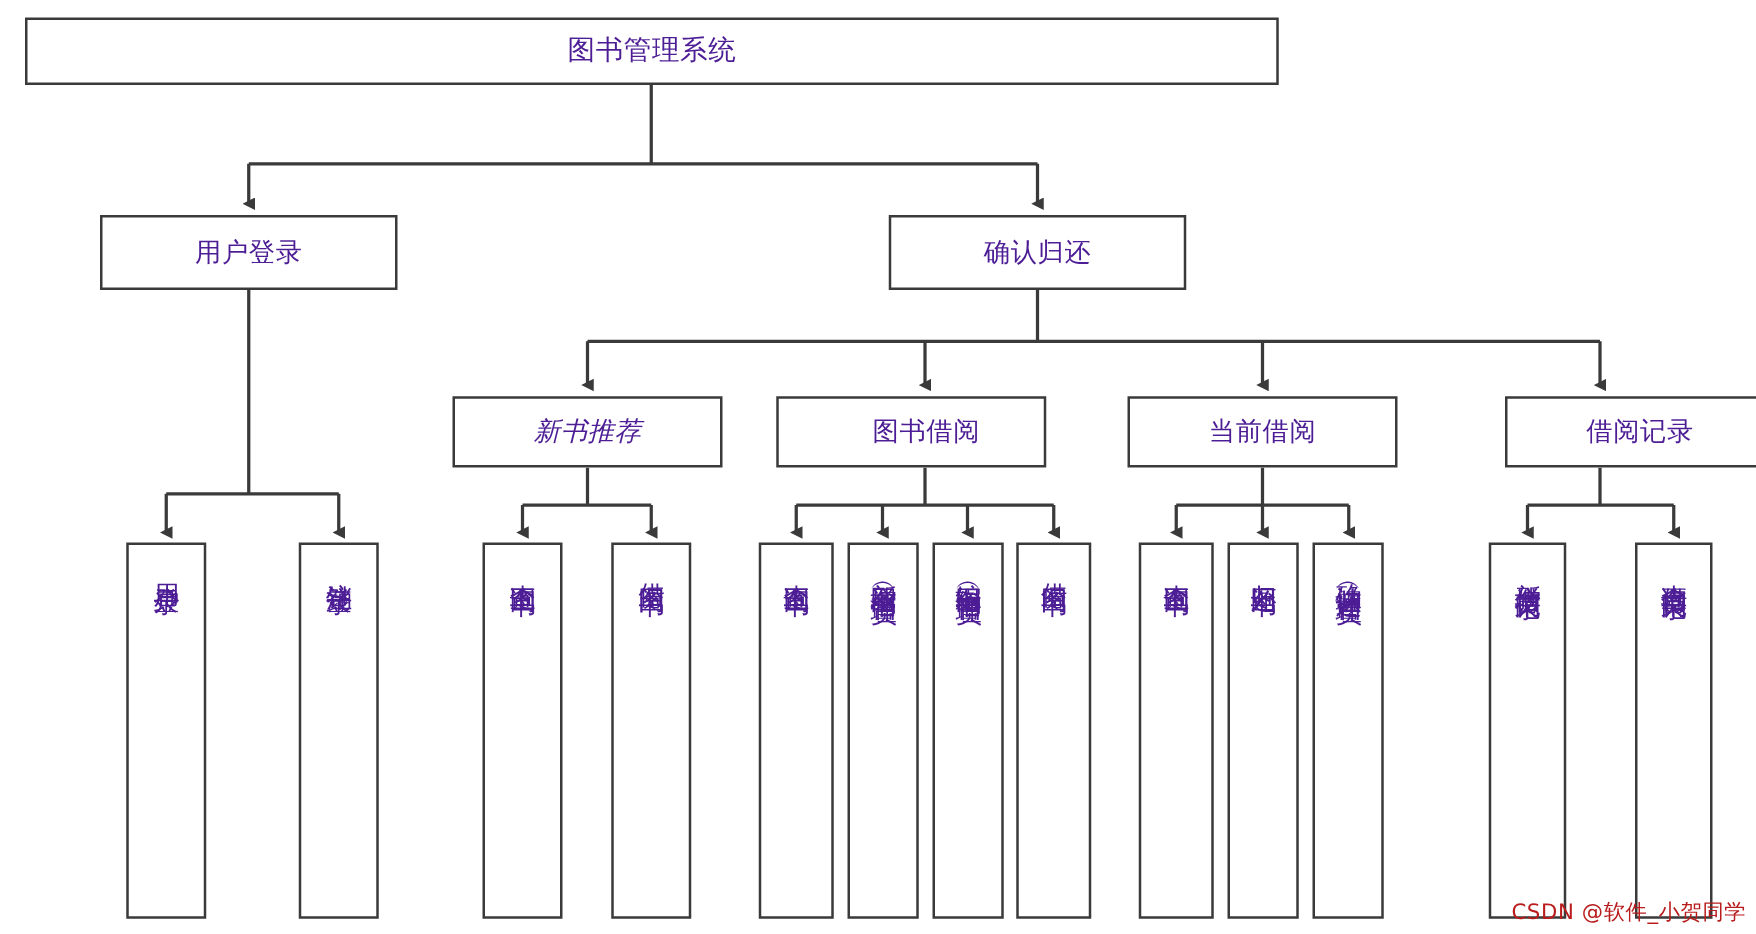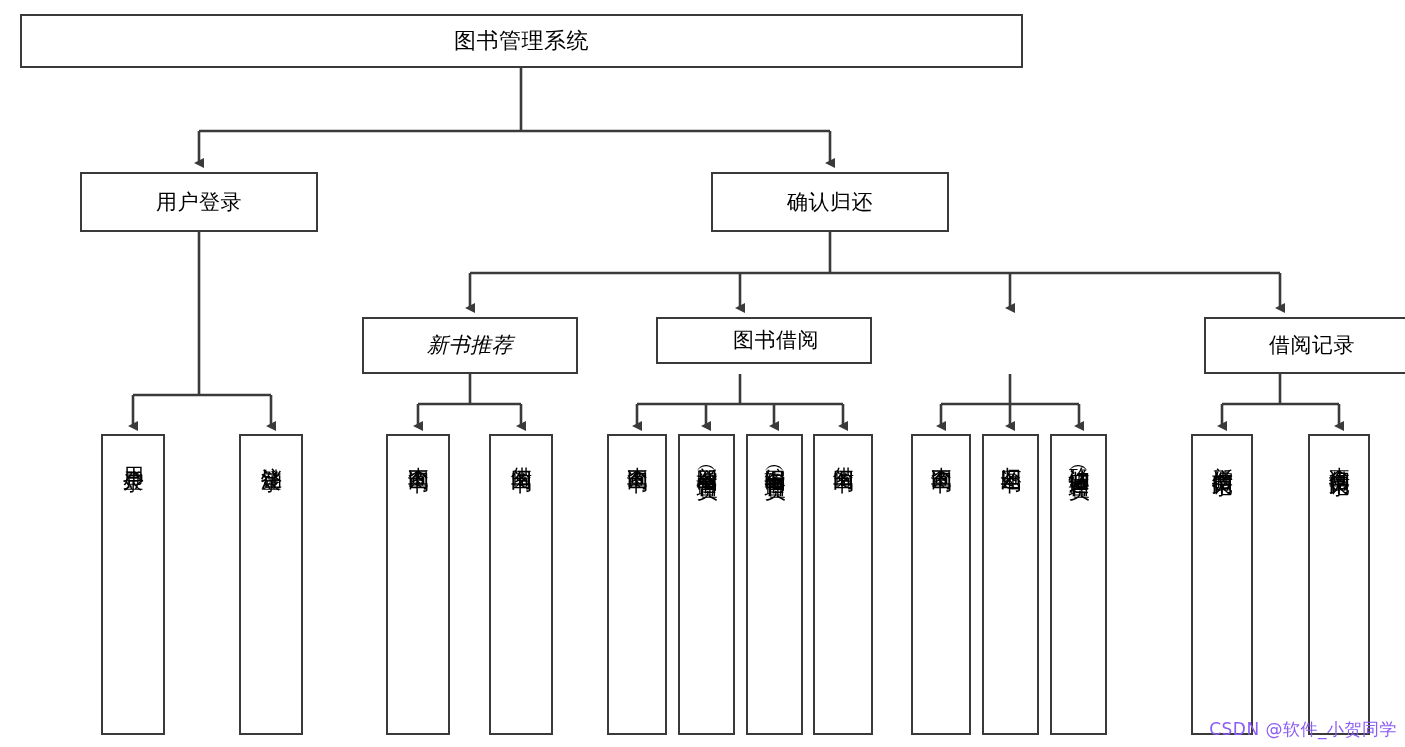--- a/index.html
+++ b/index.html
@@ -27,21 +27,21 @@
     height: 747px;
   }
   .node {
     position: absolute;
     box-sizing: border-box;
     border: 2.5px solid #3a3a3a;
     background: #ffffff;
     display: flex;
     align-items: center;
     justify-content: center;
-    color: #000000;
+    color: #4c1d95;
   }
   .node .label {
     display: block;
     text-align: center;
     line-height: 1.24;
     letter-spacing: 0.5px;
   }
   
   .node.horiz .label {
     font-size: 21px;
@@ -59,21 +59,21 @@
     font-size: 21px;
     line-height: 1.18;
     letter-spacing: 2px;
     white-space: nowrap;
   }
   #watermark {
     position: absolute;
     right: 8px;
     bottom: 6px;
     font-size: 17px;
-    color: #8b5cf6;
+    color: #b91c1c;
     white-space: nowrap;
     letter-spacing: 0.5px;
     pointer-events: none;
   }
 </style>
 </head>
 <body>
 
 <div id="diagram-root">
 
@@ -134,22 +134,25 @@
   <div class="node horiz" style="left:80px; top:172px; width:238px; height:60px;">
     <span class="label">用户登录</span>
   </div>
   <div class="node horiz" style="left:711px; top:172px; width:238px; height:60px;">
     <span class="label">确认归还</span>
   </div>
 
   <div class="node horiz" style="left:362px; top:317px; width:216px; height:57px;font-style:italic;">
     <span class="label">新书推荐</span>
   </div>
-  <div class="node horiz" style="left:656px; top:317px; width:216px; height:47px;padding-left:24px;">
+  <div class="node horiz" style="left:621px; top:317px; width:216px; height:57px;padding-left:24px;">
     <span class="label">图书借阅</span>
+  </div>
+  <div class="node horiz" style="left:902px; top:317px; width:216px; height:57px;">
+    <span class="label">当前借阅</span>
   </div>
   <div class="node horiz" style="left:1172px; top:317px; width:216px; height:57px;margin-left:32px;">
     <span class="label">借阅记录</span>
   </div>
 
   <div class="node vert" style="left:101px; top:434px; width:64px; height:301px;">
     <span class="label">用户登录</span>
   </div>
   <div class="node vert" style="left:239px; top:434px; width:64px; height:301px;">
     <span class="label">注销登录</span>

